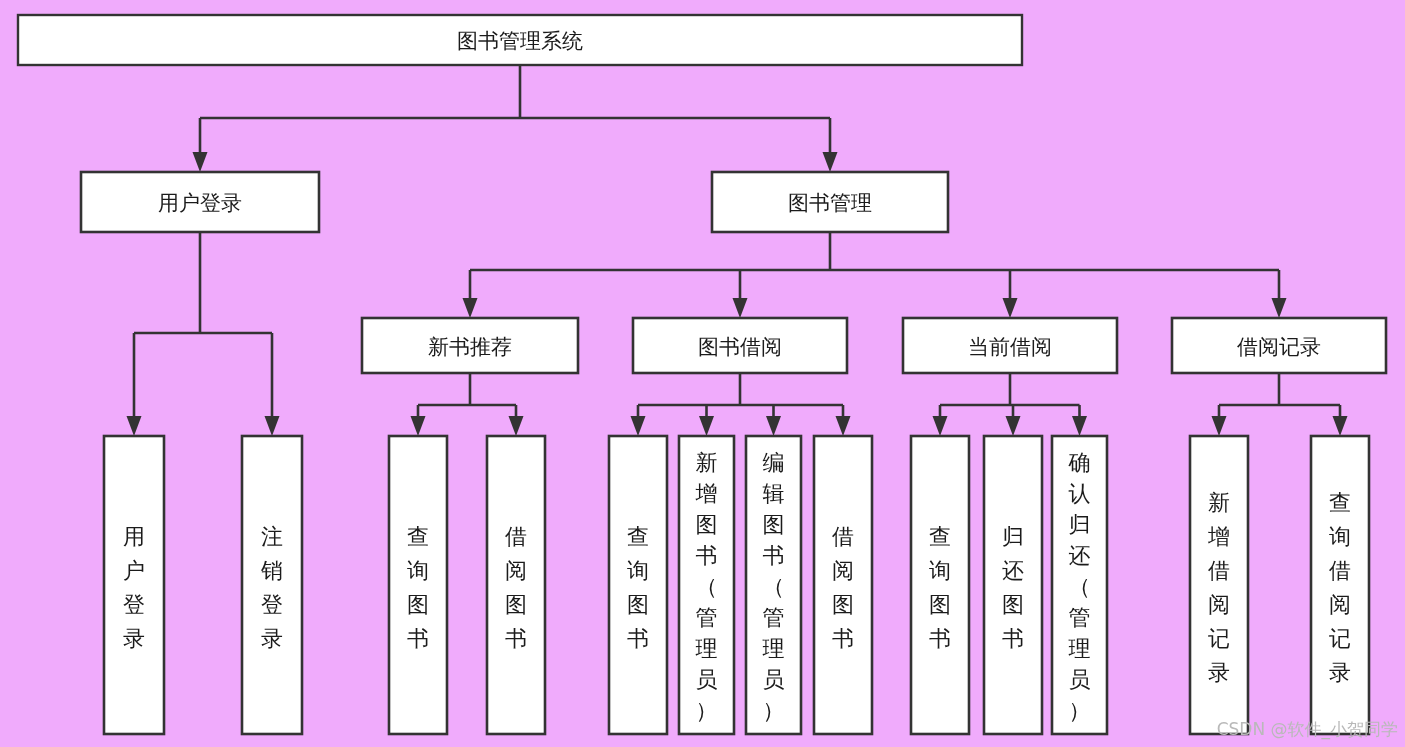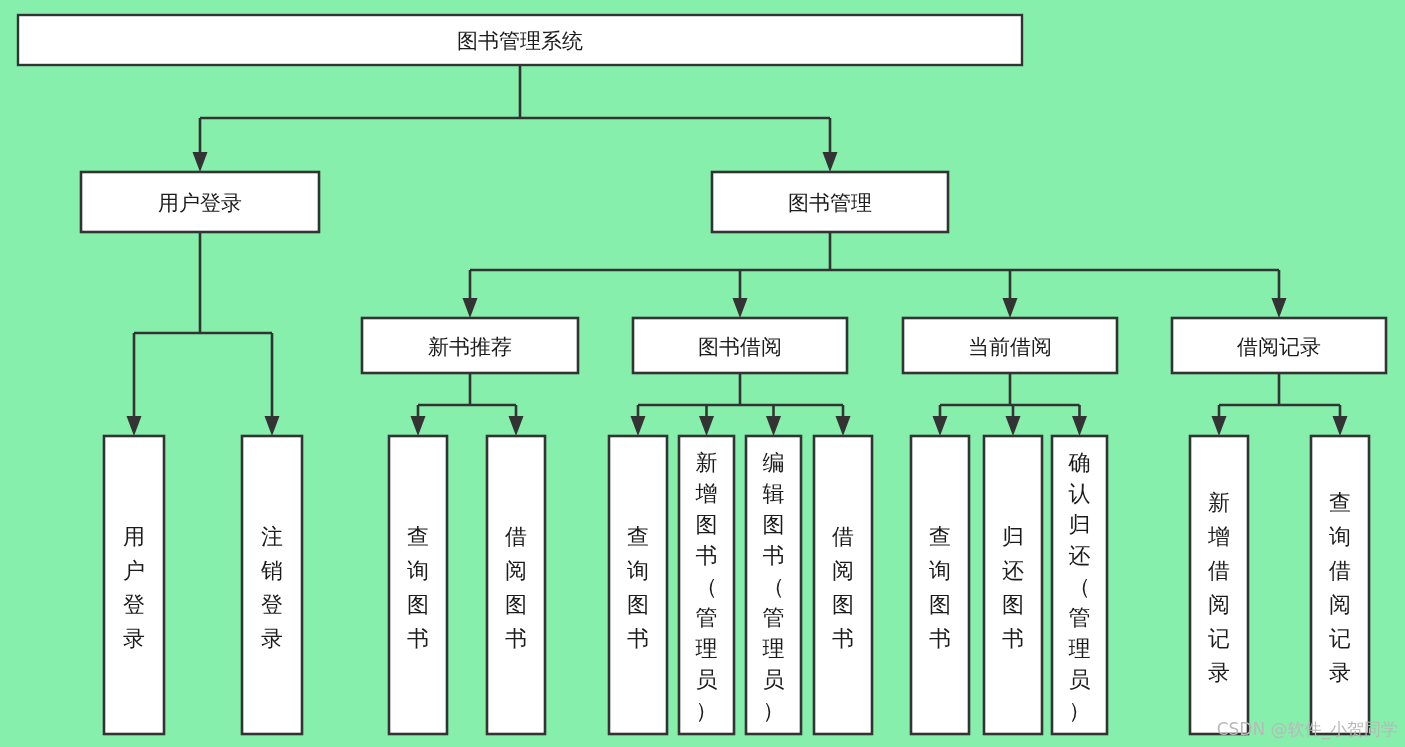--- a/index.html
+++ b/index.html
@@ -11,21 +11,21 @@
   body {
     width: 1405px;
     height: 747px;
     overflow: hidden;
     font-family: "DejaVu Sans", "Liberation Sans", sans-serif;
   }
   #diagram-root {
     position: relative;
     width: 1405px;
     height: 747px;
-    background: #86efac;
+    background: #f0abfc;
   }
   svg#diagram-svg {
     position: absolute;
     top: 0;
     left: 0;
     width: 1405px;
     height: 747px;
     display: block;
   }
   .node-box {

